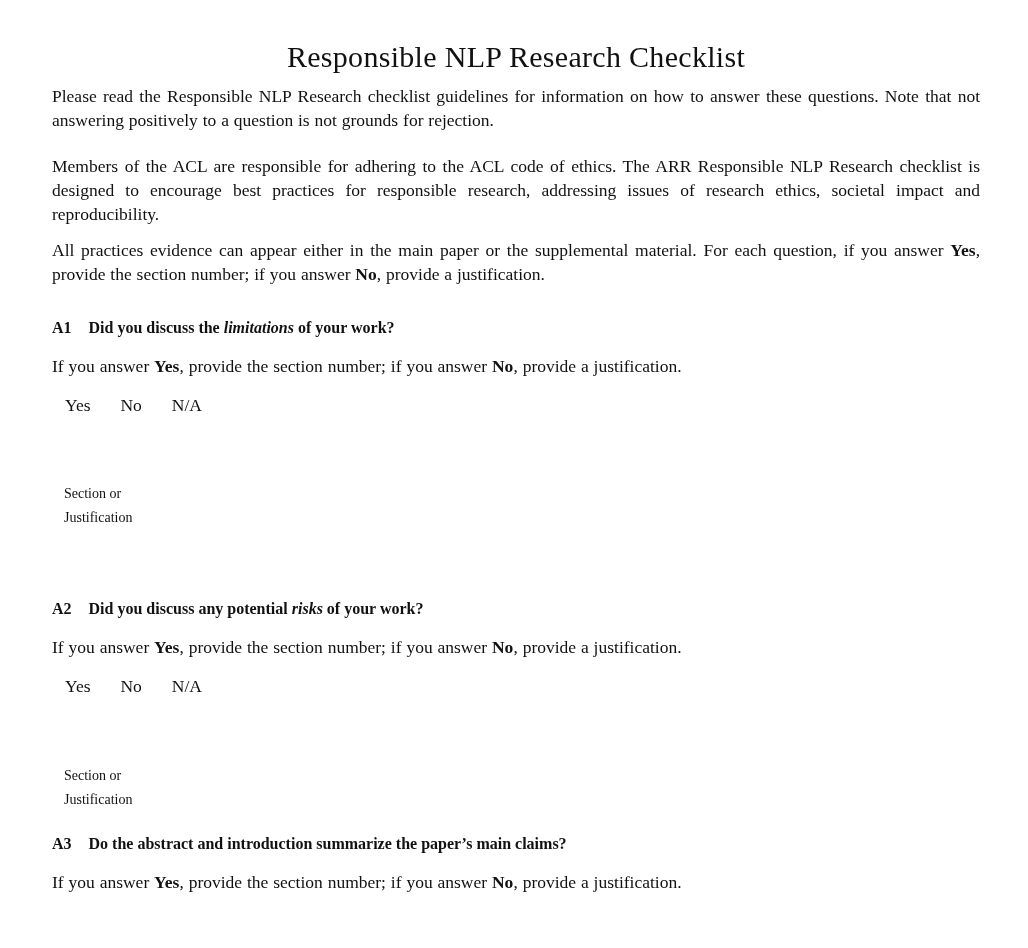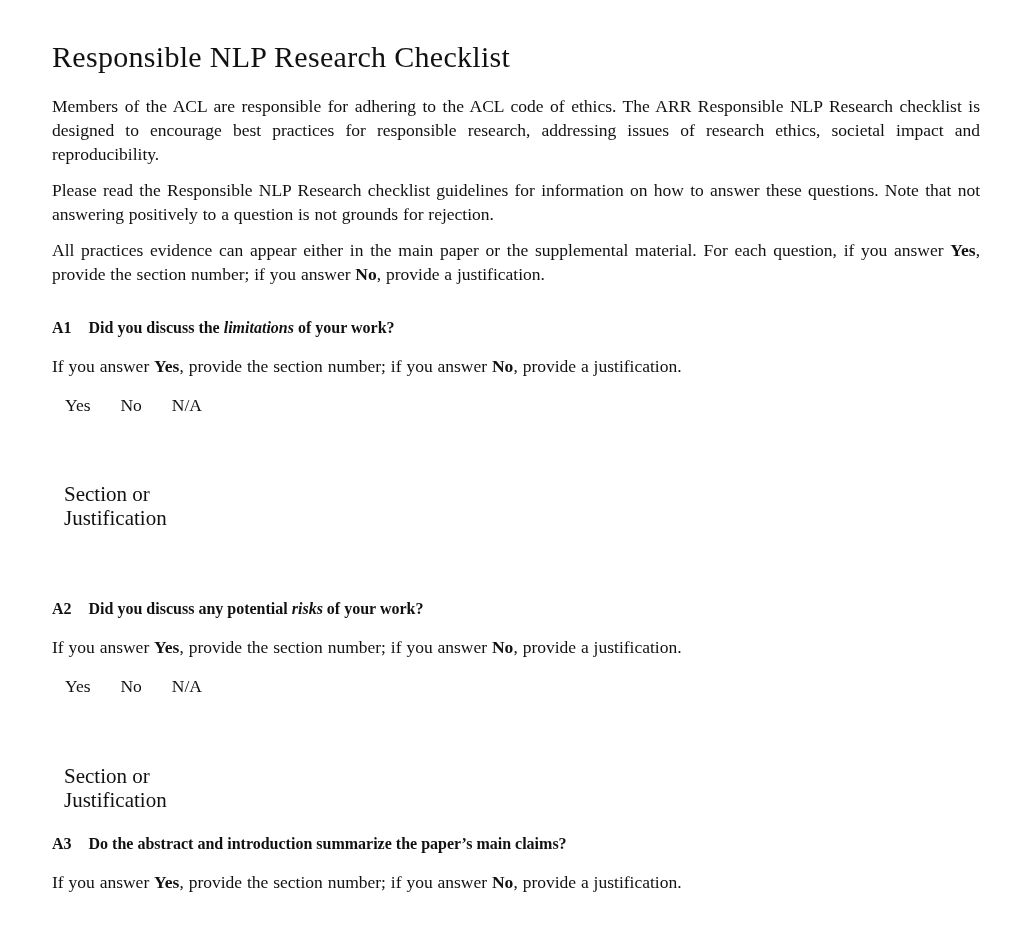--- a/index.html
+++ b/index.html
@@ -17,21 +17,21 @@
   .page {
     padding: 0 48px 0 52px;
   }
   .title {
     margin: 0;
     padding-top: 41px;
     font-size: 30px;
     line-height: 31px;
     font-weight: normal;
     letter-spacing: 0.3px;
-    text-align: left;
+    text-align: center;
   }
   p.body {
     margin: 12px 0 0 0;
     font-size: 17.5px;
     line-height: 24px;
     text-align: justify;
     word-spacing: 0.5px;
   }
   p.body.p1 {
     margin-top: 22px;
@@ -83,34 +83,34 @@
     cursor: default;
   }
   .answer-area {
     height: 66px;
   }
   .q2 .answer-area {
     height: 67px;
   }
   .alabel {
     margin-left: 12px;
-    font-size: 21px;
+    font-size: 14px;
     line-height: 24px;
   }
 </style>
 </head>
 <body>
 
 <div class="page">
 
   <h1 class="title">Responsible NLP Research Checklist</h1>
 
+  <p class="body">Please read the Responsible NLP Research checklist guidelines for information on how to answer these questions. Note that not answering positively to a question is not grounds for rejection.</p>
+
   <p class="body p1">Members of the ACL are responsible for adhering to the ACL code of ethics. The ARR Responsible NLP Research checklist is designed to encourage best practices for responsible research, addressing issues of research ethics, societal impact and reproducibility.</p>
-
-  <p class="body">Please read the Responsible NLP Research checklist guidelines for information on how to answer these questions. Note that not answering positively to a question is not grounds for rejection.</p>
 
   <p class="body"><span>All practices evidence can appear either in the main paper or the supplemental material. For each question, if you answer </span><span class="b">Yes</span><span>, provide the section number; if you answer </span><span class="b">No</span><span>, provide a justification.</span></p>
 
 
 
   <section class="question q1">
     <h3 class="qhead"><span class="qid">A1</span><span>Did you discuss the </span><span class="emph">limitations</span><span> of your work?</span></h3>
     <p class="body inst"><span>If you answer </span><span class="b">Yes</span><span>, provide the section number; if you answer </span><span class="b">No</span><span>, provide a justification.</span></p>
     <div class="opts">
       <span class="opt">Yes</span>

